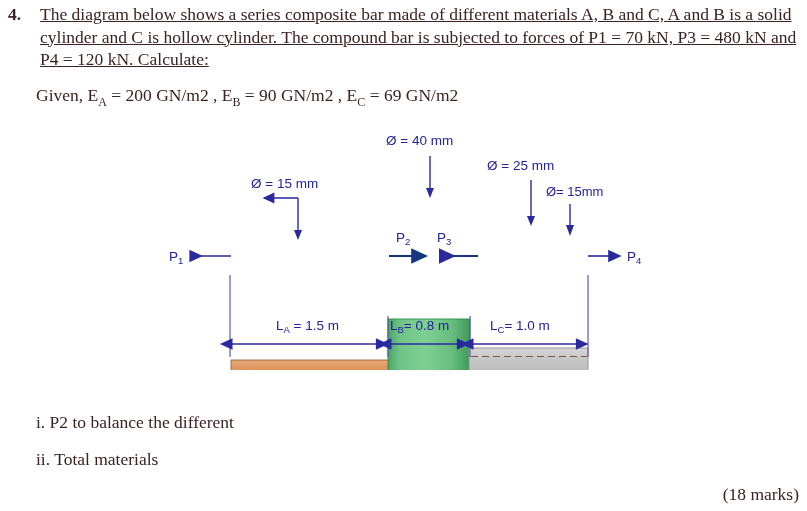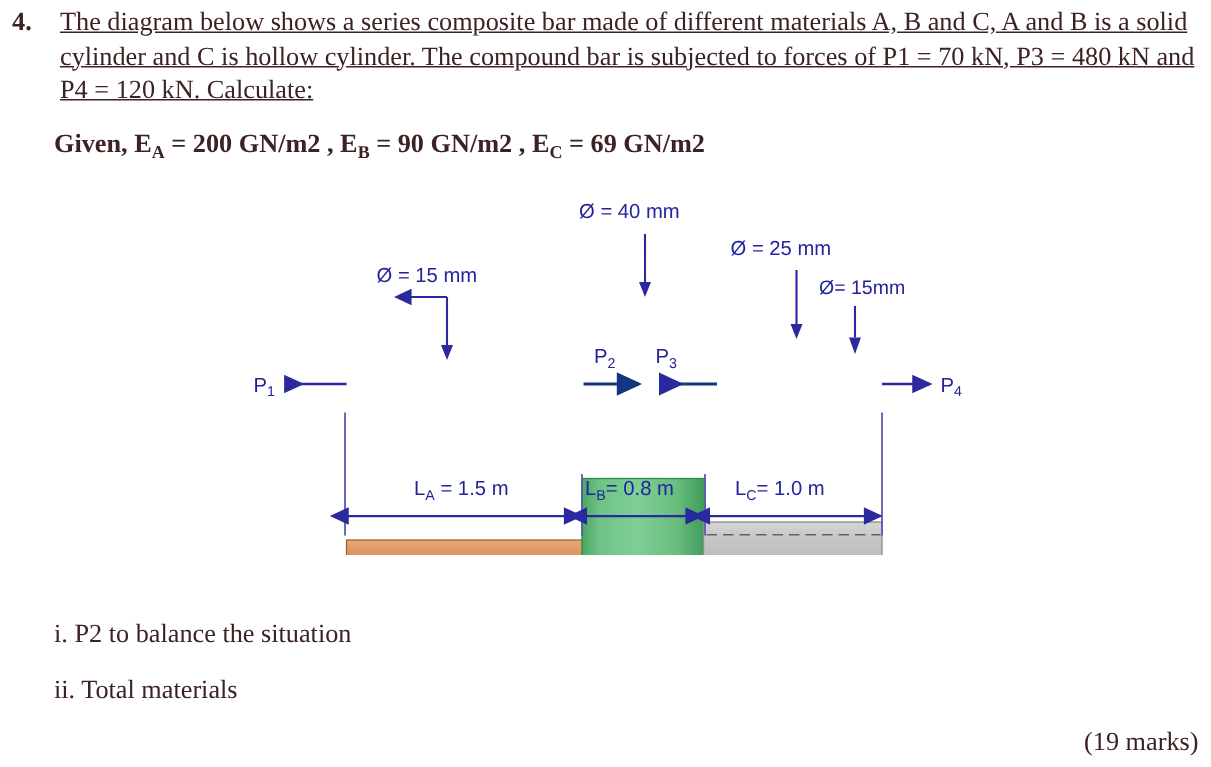--- a/index.html
+++ b/index.html
@@ -43,21 +43,20 @@
     text-decoration: underline;
   }
   .q-given {
     position: absolute;
     left: 36px;
     top: 84px;
     font-size: 17.5px;
     line-height: 22px;
     color: #3c2222;
     white-space: nowrap;
-    font-weight: bold;
   }
   .sub {
     font-size: 12px;
     vertical-align: sub;
     line-height: 0;
   }
 
   
   .ans-line {
     position: absolute;
@@ -240,15 +239,15 @@
     <line x1="390" y1="224" x2="468" y2="224" stroke="#2a2a9e" stroke-width="1.5" marker-start="url(#arrL)" marker-end="url(#arrR)"></line>
   </g>
 
   <g>
     <text class="len-text" x="490" y="210"><tspan>L</tspan><tspan class="sub-svg" dy="3">C</tspan><tspan dy="-3">= 1.0 m</tspan></text>
     <line x1="472" y1="224" x2="587" y2="224" stroke="#2a2a9e" stroke-width="1.5" marker-start="url(#arrL)" marker-end="url(#arrR)"></line>
   </g>
 </svg>
 </div>
 
-<div class="ans-line" id="ans-i">i. P2 to balance the situation</div>
+<div class="ans-line" id="ans-i">i. P2 to balance the different</div>
 <div class="ans-line" id="ans-ii">ii. Total materials</div>
-<div id="marks">(19 marks)</div>
+<div id="marks">(18 marks)</div>
 
 </body></html>

